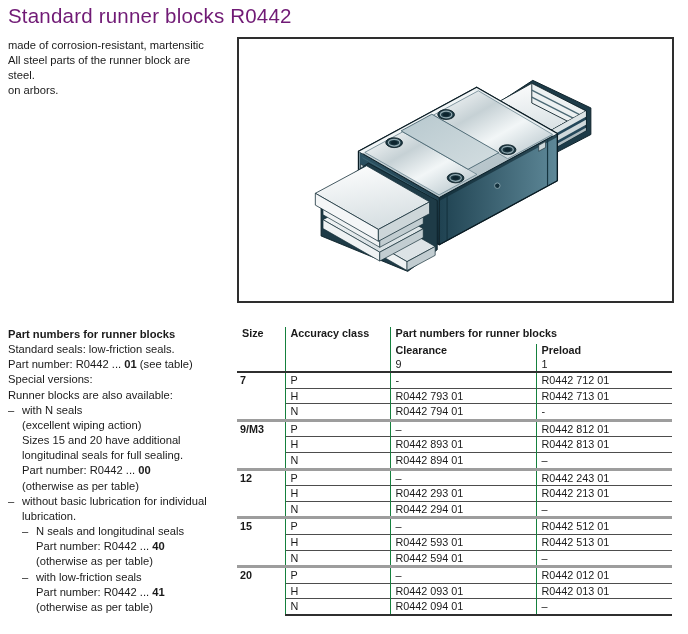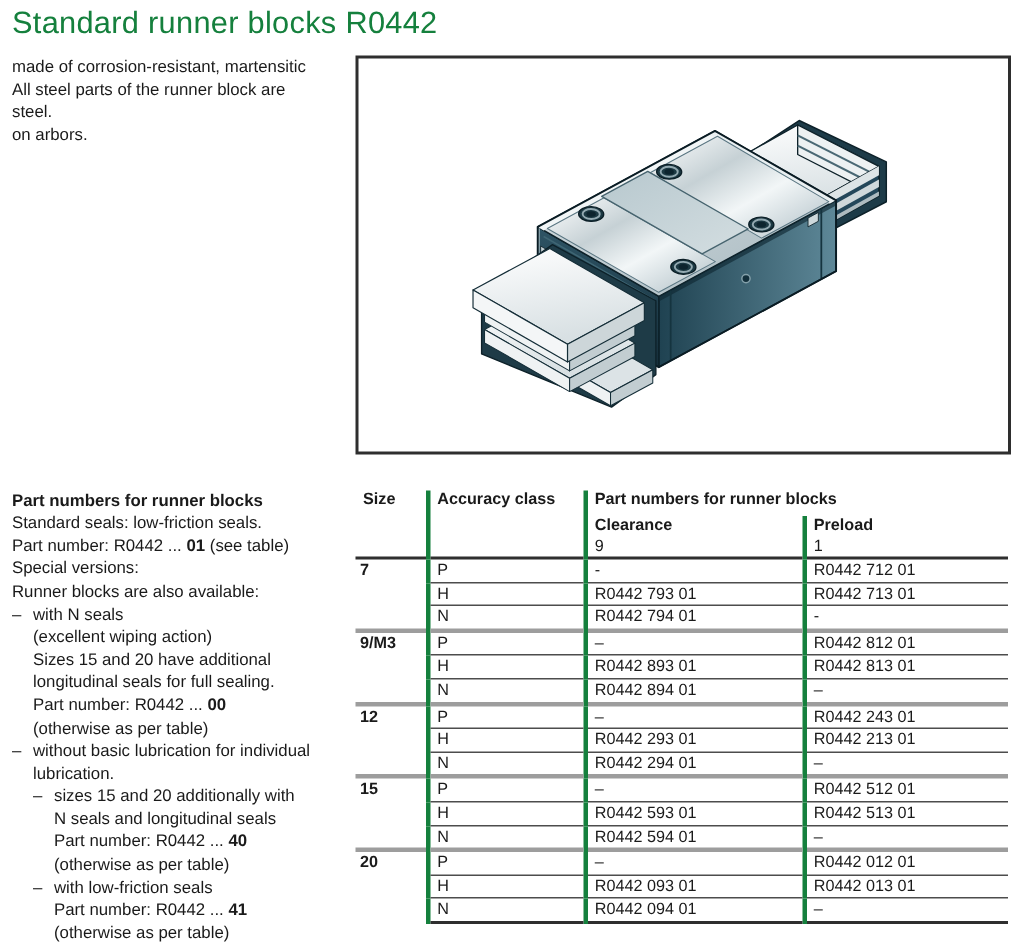--- a/index.html
+++ b/index.html
@@ -3,21 +3,21 @@
 <meta charset="utf-8">
 <style>
   html,body{margin:0;padding:0;}
   body{
     width:688px;height:634px;position:relative;background:#ffffff;
     font-family:"Liberation Sans",sans-serif;color:#1a1a1a;overflow:hidden;
   }
   
   .page-title{
     position:absolute;left:8px;top:4px;font-size:20.5px;font-weight:400;
-    letter-spacing:.2px;color:#15803d;
+    letter-spacing:.2px;color:#701a75;
   }
   
   .intro{position:absolute;left:8px;top:38px;width:226px;font-size:11.2px;line-height:15px;}
   
   .figure-box{
     position:absolute;left:237px;top:37px;width:433px;height:262px;
     border:2px solid #2e2e2e;background:#fff;
   }
   .figure-box svg{display:block;}
   
@@ -32,21 +32,21 @@
   .notes .ind4{padding-left:28px;}
   
   .part-table{position:absolute;left:237px;top:327px;}
   table{border-collapse:collapse;table-layout:fixed;width:435px;font-size:10.8px;color:#1a1a1a;}
   col.c1{width:48px;}col.c2{width:105px;}col.c3{width:146px;}col.c4{width:136px;}
   th,td{padding:0 2px 0 5px;text-align:left;font-weight:normal;vertical-align:top;overflow:hidden;white-space:nowrap;}
   thead th{font-weight:bold;}
   thead .r1{height:17px;}
   thead .r2 th, thead .r2 td{height:14px;}
   thead .r3 td{height:13px;}
-  .bl{border-left:3px solid #15803d;}
+  .bl{border-left:1px solid #15803d;}
   tbody td{height:14.6px;line-height:14.2px;}
   tbody td.c-size{font-weight:bold;padding-left:3px;}
   tbody tr.first-dark > td{border-top:2px solid #2f2f2f;}
   tbody tr.group-first > td{border-top:3px solid #9d9d9d;}
   tbody tr.group-rest > td{border-top:1px solid #4d4d4d;}
   tbody tr.last-row > td{border-bottom:2px solid #2f2f2f;}
   thead th.top-cell{vertical-align:top;}
 </style>
 </head>
 <body>
@@ -182,21 +182,21 @@
   <div class="ln ind1"><span class="dash">–</span><span>with N seals</span></div>
   <div class="ln ind2">(excellent wiping action)</div>
   <div class="ln ind2">Sizes 15 and 20 have additional</div>
   <div class="ln ind2">longitudinal seals for full sealing.</div>
   <div class="ln ind2"><span>Part number: R0442 ... </span><b>00</b></div>
   <div class="ln ind2">(otherwise as per table)</div>
 
   <div class="ln ind1"><span class="dash">–</span><span>without basic lubrication for individual</span></div>
   <div class="ln ind2">lubrication.</div>
 
-  <div class="ln ind3"><span class="dash">–</span><span>sizes 15 and 20 additionally with</span></div>
+  <div class="ln ind3"><span class="dash">–</span></div>
   <div class="ln ind4">N seals and longitudinal seals</div>
   <div class="ln ind4"><span>Part number: R0442 ... </span><b>40</b></div>
   <div class="ln ind4">(otherwise as per table)</div>
 
   <div class="ln ind3"><span class="dash">–</span><span>with low-friction seals</span></div>
   <div class="ln ind4"><span>Part number: R0442 ... </span><b>41</b></div>
   <div class="ln ind4">(otherwise as per table)</div>
 </div>
 
 <div class="part-table">

